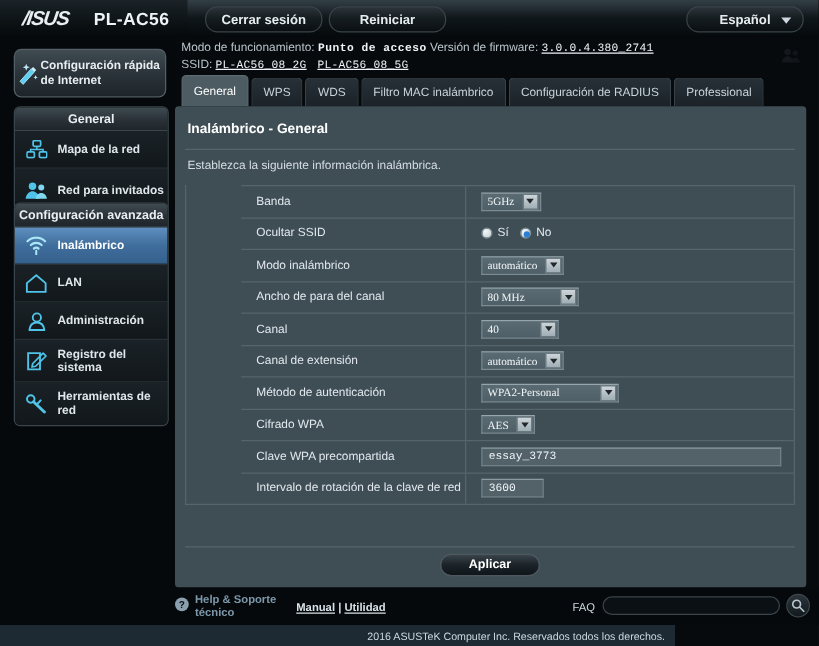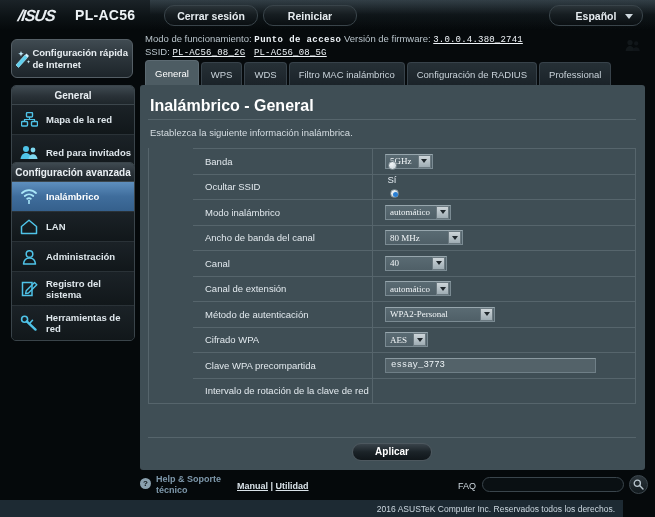--- a/index.html
+++ b/index.html
@@ -115,21 +115,21 @@
     border-radius:4px 4px 0 0; margin-right:2px; cursor:pointer;
   }
   .tab.active { background:#4d5c63; color:#ffffff; height:25px; border-color:#5c6a72; }
 
   .panel {
     position:absolute; left:140px; top:85px; width:505px; height:385px;
     background:#3f4e55;
     border-radius:3px;
   }
   .panel-title {
-    position:absolute; left:10px; top:12px; font-size:16px; font-weight:bold; color:#ffffff;
+    position:absolute; left:10px; top:12px; font-size:11px; font-weight:bold; color:#ffffff;
   }
   .panel-rule { position:absolute; left:8px; top:34px; width:488px; height:1px; background:#56656c; }
   .panel-desc { position:absolute; left:10px; top:42px; font-size:9.5px; color:#d6dee3; }
 
   .form { position:absolute; left:8px; top:63px; width:488px;
           border:1px solid #56656c; border-top:none;padding-left:44px; }
   .row { display:flex; height:25.5px; border-top:1px solid #56656c; align-items:center; }
   .row .lab {
     width:180px; flex:0 0 180px; padding-left:12px;
     font-size:9.5px; color:#e2e9ee;
@@ -155,24 +155,24 @@
   .sel .arrowbox i {
     width:0;height:0;border-left:3px solid transparent;border-right:3px solid transparent;
     border-top:4px solid #20282d; display:block;
   }
   .txtinput {
     height:15px; background:#536269; border:1px solid #6f7f87; border-top-color:#8b9aa1;
     font-family:"Liberation Mono", monospace; font-size:9px; color:#eef4f7;
     display:flex; align-items:center; padding-left:5px;
   }
   #in-ssid { width:240px; }
-  #in-wpakey { width:211px; }
+  #in-wpakey { width:240px; }
   #in-rotate { width:50px; }
 
-  .radios { display:flex; align-items:center; gap:4px; font-size:9.5px; color:#e4ebf0;flex-direction:column; }
+  .radios { display:flex; align-items:center; gap:4px; font-size:9.5px; color:#e4ebf0; }
   .radio { width:9px;height:9px;border-radius:50%;
            background:radial-gradient(circle at 35% 30%,#f2f6f8,#c2ced4);
            border:1px solid #7e8c93; display:inline-block; position:relative; cursor:pointer;}
   .radio.on::after{ content:""; position:absolute; left:2px; top:2px; width:5px;height:5px;
            border-radius:50%; background:#2a7fd4; }
   .radios span { cursor:pointer; }
 
   .applybar { position:absolute; left:8px; top:352px; width:488px; height:28px;
               border-top:1px solid #56656c; display:flex; align-items:center; justify-content:center; }
   .apply-btn {
@@ -191,21 +191,21 @@
   }
   .help-txt { position:absolute; left:156px; top:474px; font-size:9px; color:#7e98ab; line-height:11px; font-weight:bold; cursor:pointer;}
   .manual-links { position:absolute; left:237px; top:481px; font-size:9px; color:#d9e2e8; font-weight:bold; }
   .manual-links a { color:#d9e2e8; text-decoration:underline; cursor:pointer; }
   .faq-lbl { position:absolute; left:458px; top:481px; font-size:9px; color:#cfd9e0; }
   .faq-input { position:absolute; left:482px; top:477px; width:142px; height:15px;
                border-radius:8px; background:#0a1013; border:1px solid #3a454c; }
   .faq-search { position:absolute; left:629px; top:475px; width:19px;height:19px;border-radius:50%;
                 background:linear-gradient(180deg,#2b343a,#121a1e); border:1px solid #3d484f;
                 display:flex;align-items:center;justify-content:center; cursor:pointer;}
-  .copyright { position:absolute; left:0; top:500px; width:623px; height:17px;
+  .copyright { position:absolute; left:0; top:500px; width:540px; height:17px;
                background:#1d2a33; color:#cdd8e0; font-size:8.5px;
                display:flex; align-items:center; justify-content:flex-end; padding-right:8px; }
 </style>
 </head>
 <body>
 
 <div id="app">
 
   <div class="topbar">
     <div class="topbar-sheen"></div>
@@ -377,21 +377,21 @@
           <div class="sel">
             <span class="txt">automático</span>
             <span class="arrowbox">
                 <i></i>
               </span>
           </div>
         </div>
       </div>
 
       <div class="row">
-        <div class="lab">Ancho de banda del canal</div>
+        <div class="lab">Ancho de para del canal</div>
         <div class="val">
           <div class="sel" style="min-width:78px">
             <span class="txt">80 MHz</span>
             <span class="arrowbox" style="margin-left:auto">
                 <i></i>
               </span>
           </div>
         </div>
       </div>
 
@@ -445,20 +445,23 @@
 
       <div class="row">
         <div class="lab">Clave WPA precompartida</div>
         <div class="val">
           <div class="txtinput" id="in-wpakey">essay_3773</div>
         </div>
       </div>
 
       <div class="row">
         <div class="lab">Intervalo de rotación de la clave de red</div>
+        <div class="val">
+          <div class="txtinput" id="in-rotate">3600</div>
+        </div>
       </div>
 
     </div>
 
     <div class="applybar">
       <div class="apply-btn">Aplicar</div>
     </div>
   </div>
 
   <div class="footer"></div>

